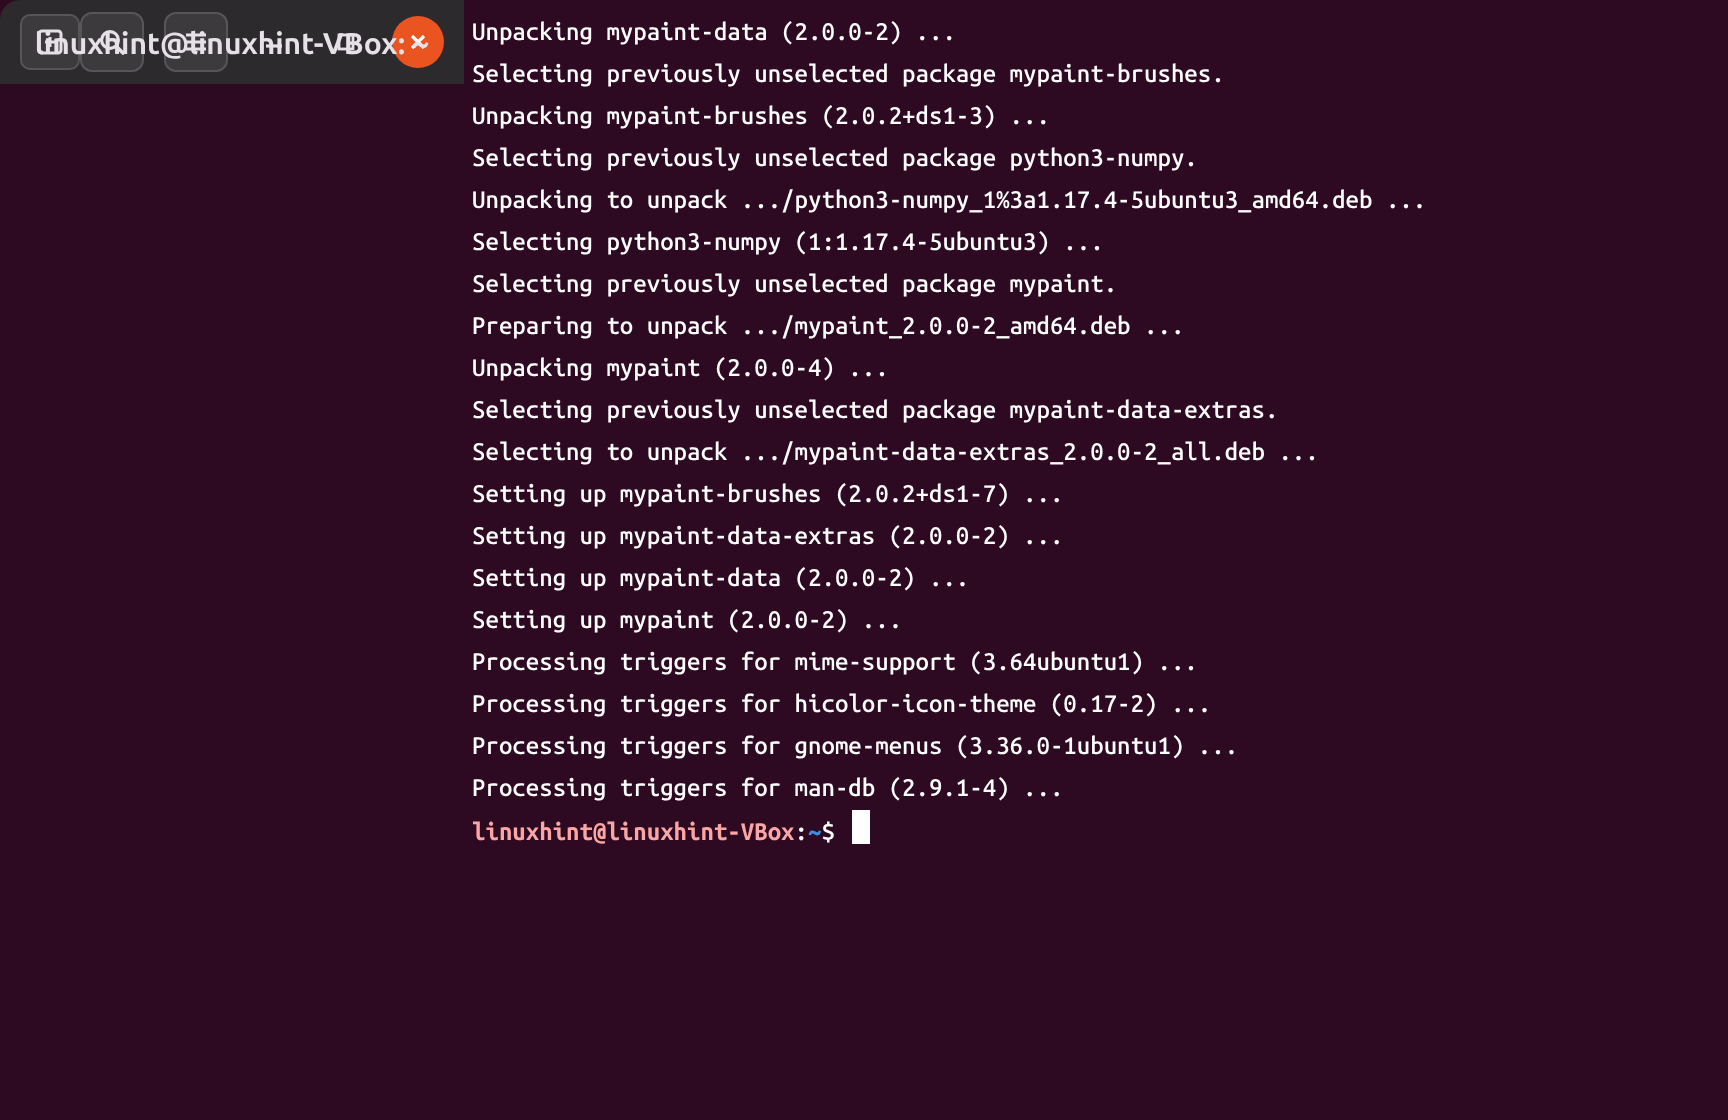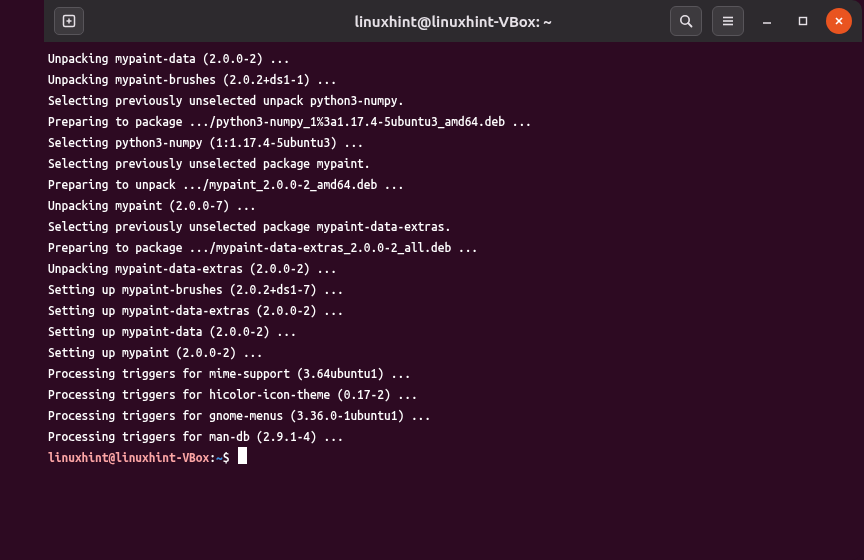--- a/index.html
+++ b/index.html
@@ -4,24 +4,23 @@
 <style>
   * { margin: 0; padding: 0; box-sizing: border-box; }
   body {
     width: 864px; height: 560px;
     background: #2d0a22;
     font-family: "Ubuntu Mono", "DejaVu Sans Mono", monospace;
     overflow: hidden;
   }
   .window {
     width: 862px; height: 560px;
-    display: flex; flex-direction: column;
+    display: flex; 
     border-radius: 10px;
     overflow: hidden;
-    padding-left: 44px;
   }
   .titlebar {
     height: 42px;
     background: #2d2a2e;
     display: flex;
     align-items: center;
     padding: 0 10px;
     position: relative;
   }
   .titlebar .left-group {
@@ -145,30 +144,30 @@
           <line x1="3" y1="3" x2="9" y2="9" stroke="#fff" stroke-width="1.6"></line>
           <line x1="9" y1="3" x2="3" y2="9" stroke="#fff" stroke-width="1.6"></line>
         </svg>
       </div>
     </div>
   </div>
 
   <div class="terminal-body">
     <div id="lines-container">
         <div class="line">Unpacking mypaint-data (2.0.0-2) ...</div>
-        <div class="line">Unpacking mypaint-brushes (2.0.2+ds1-1) ...</div>
-        <div class="line">Selecting previously unselected unpack python3-numpy.</div>
-        <div class="line">Preparing to package .../python3-numpy_1%3a1.17.4-5ubuntu3_amd64.deb ...</div>
+        <div class="line">Selecting previously unselected package mypaint-brushes.</div>
+        <div class="line">Unpacking mypaint-brushes (2.0.2+ds1-3) ...</div>
+        <div class="line">Selecting previously unselected package python3-numpy.</div>
+        <div class="line">Unpacking to unpack .../python3-numpy_1%3a1.17.4-5ubuntu3_amd64.deb ...</div>
         <div class="line">Selecting python3-numpy (1:1.17.4-5ubuntu3) ...</div>
         <div class="line">Selecting previously unselected package mypaint.</div>
         <div class="line">Preparing to unpack .../mypaint_2.0.0-2_amd64.deb ...</div>
-        <div class="line">Unpacking mypaint (2.0.0-7) ...</div>
+        <div class="line">Unpacking mypaint (2.0.0-4) ...</div>
         <div class="line">Selecting previously unselected package mypaint-data-extras.</div>
-        <div class="line">Preparing to package .../mypaint-data-extras_2.0.0-2_all.deb ...</div>
-        <div class="line">Unpacking mypaint-data-extras (2.0.0-2) ...</div>
+        <div class="line">Selecting to unpack .../mypaint-data-extras_2.0.0-2_all.deb ...</div>
         <div class="line">Setting up mypaint-brushes (2.0.2+ds1-7) ...</div>
         <div class="line">Setting up mypaint-data-extras (2.0.0-2) ...</div>
         <div class="line">Setting up mypaint-data (2.0.0-2) ...</div>
         <div class="line">Setting up mypaint (2.0.0-2) ...</div>
         <div class="line">Processing triggers for mime-support (3.64ubuntu1) ...</div>
         <div class="line">Processing triggers for hicolor-icon-theme (0.17-2) ...</div>
         <div class="line">Processing triggers for gnome-menus (3.36.0-1ubuntu1) ...</div>
         <div class="line">Processing triggers for man-db (2.9.1-4) ...</div>
       </div>
     <div class="line"><span class="prompt-user">linuxhint@linuxhint-VBox</span><span class="prompt-sep">:</span><span class="prompt-path">~</span><span class="prompt-sep">$</span> <span class="cursor"></span></div>

